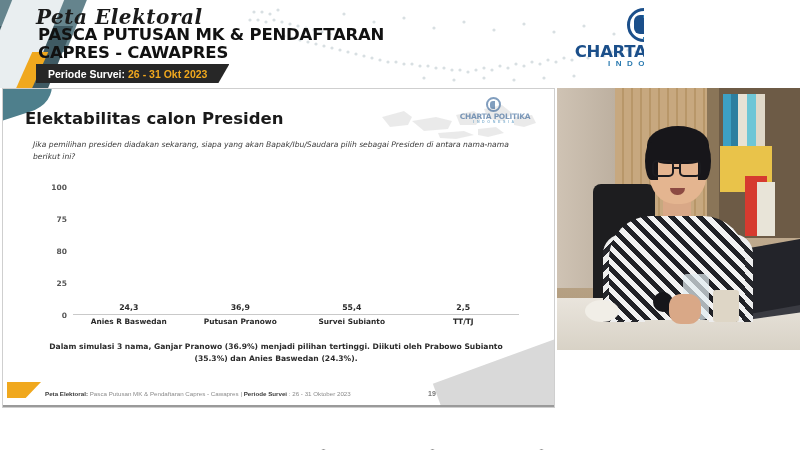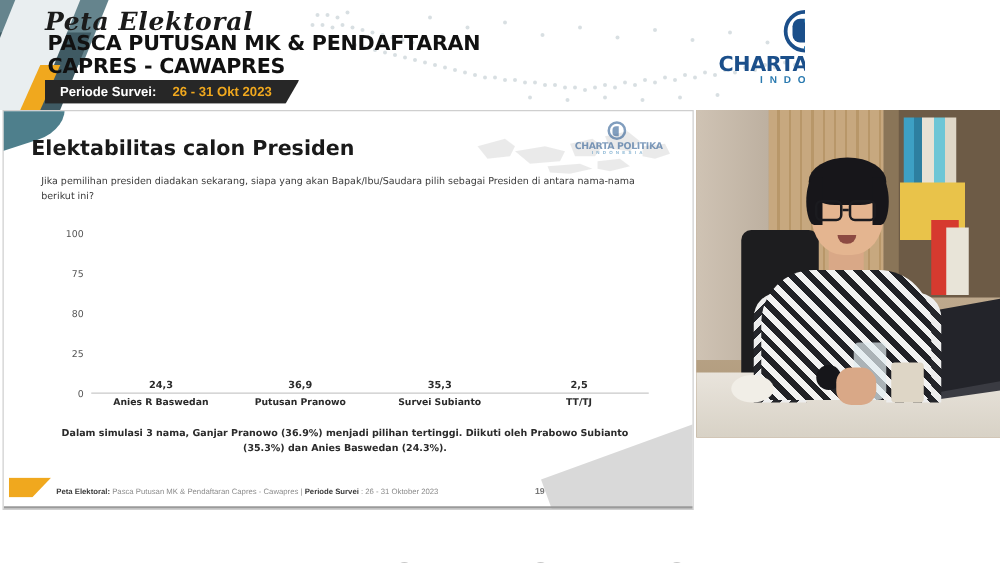--- a/index.html
+++ b/index.html
@@ -50,21 +50,21 @@
     color: #111; letter-spacing: -.2px;
   }
   .period-badge {
     position: absolute; left: 36px; top: 64px; height: 19px;
     background: #272727; color: #fff;
     padding: 0 22px 0 12px;
     display: flex; align-items: center;
     font-size: 10.5px; font-weight: 700;
     clip-path: polygon(0 0, 100% 0, calc(100% - 11px) 100%, 0 100%);
   }
-  .period-badge .val { color: #f0a81e; margin-left: 13px; }
+  .period-badge .val { color: #f0a81e; margin-left: 3px; }
 
   
   .cp-logo { position: absolute; left: 565px; top: 8px; width: 180px; height: 62px; }
   .cp-mark {
     position: absolute; left: 62px; top: 0; width: 34px; height: 34px;
     border: 3.5px solid #1b4f8a; border-radius: 50%;
   }
   .cp-mark::before {
     content:""; position:absolute; left: 4px; top: 4px;
     width: 11px; height: 19px; background: #1b4f8a;
@@ -134,21 +134,21 @@
     position: absolute; left: 4px; bottom: 9px; width: 34px; height: 16px;
     background: #f0a81e; clip-path: polygon(0 0, 100% 0, 55% 100%, 0 100%);
   }
   .slide-title {
     position: absolute; left: 22px; top: 20px;
     font-family: "DejaVu Sans", sans-serif; font-weight: 700;
     font-size: 16.5px; color: #1a1a1a;
   }
   .slide-subtitle {
     position: absolute; left: 30px; top: 50px; width: 490px;
-    font-size: 7.6px; line-height: 1.55; color: #3a3a3a;
+    font-style: italic; font-size: 7.6px; line-height: 1.55; color: #3a3a3a;
     font-family: "DejaVu Sans", sans-serif;
   }
   
   .wm-map {
     position: absolute; right: 16px; top: 6px; width: 160px; height: 52px;
     opacity: .30;
   }
   .wm-logo { position: absolute; right: 18px; top: 8px; width: 82px; height: 30px; opacity:.55; }
   .wm-mark {
     position:absolute; left: 32px; top: 0; width: 15px; height: 15px;
@@ -163,21 +163,21 @@
   .wm-sub {
     position:absolute; left:0; top:23px; width:82px; text-align:center;
     font-size:3.6px; color:#2a7ab0; letter-spacing:2.6px; font-weight:700;
   }
 
   
   .chart { position: absolute; left: 24px; top: 94px; width: 500px; height: 150px; }
   .plot { position: absolute; left: 46px; top: 4px; right: 8px; height: 128px; }
   .ytick {
     position: absolute; right: calc(100% + 6px); transform: translateY(-50%);
-    font-size: 7.5px; color: #555; font-weight: 400; white-space: nowrap;
+    font-size: 7.5px; color: #555; font-weight: 700; white-space: nowrap;
     font-family: "DejaVu Sans", sans-serif;
   }
   .axis-x {
     position: absolute; left: 0; right: 0; bottom: 0; height: 1px; background: #c9c9c9;
   }
   .bars {
     position: absolute; left: 0; right: 0; bottom: 1px; top: 0;
     display: flex; align-items: flex-end; justify-content: space-around;
   }
   .barwrap { position: relative; width: 88px; display: flex; flex-direction: column; align-items: center; }
@@ -434,21 +434,21 @@
         <div class="bars">
           <div class="barwrap">
             <div class="barval" style="bottom: calc(24.3% + 2px); position: absolute;">24,3</div>
             <div class="bar" style="height: 24.3%; background: rgb(247, 20, 8);"></div>
           </div>
           <div class="barwrap">
             <div class="barval" style="bottom: calc(36.9% + 2px); position: absolute;">36,9</div>
             <div class="bar" style="height: 36.9%; background: rgb(247, 20, 8);"></div>
           </div>
           <div class="barwrap">
-            <div class="barval" style="bottom: calc(35.3% + 2px); position: absolute;">35,3</div>
+            <div class="barval" style="bottom: calc(35.3% + 2px); position: absolute;">55,4</div>
             <div class="bar" style="height: 35.3%; background: rgb(247, 20, 8);"></div>
           </div>
           <div class="barwrap">
             <div class="barval" style="bottom: calc(3.5% + 2px); position: absolute;">2,5</div>
             <div class="bar" style="height: 3.5%; background: rgb(247, 20, 8);"></div>
           </div>
         </div>
         <div class="axis-x"></div>
       </div>
 

